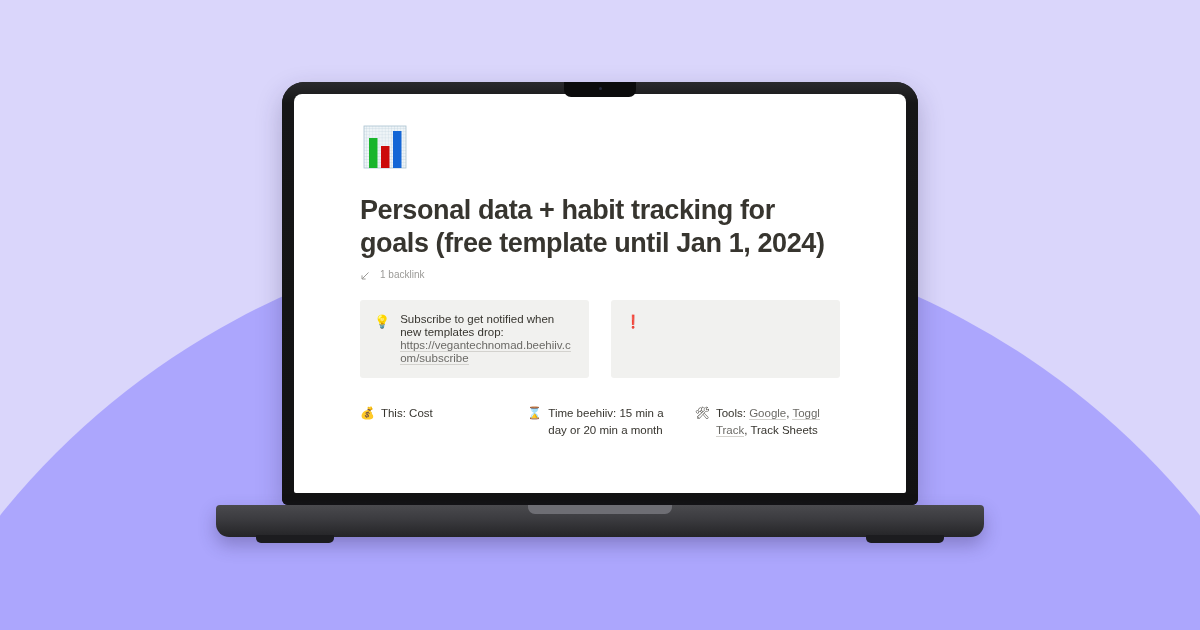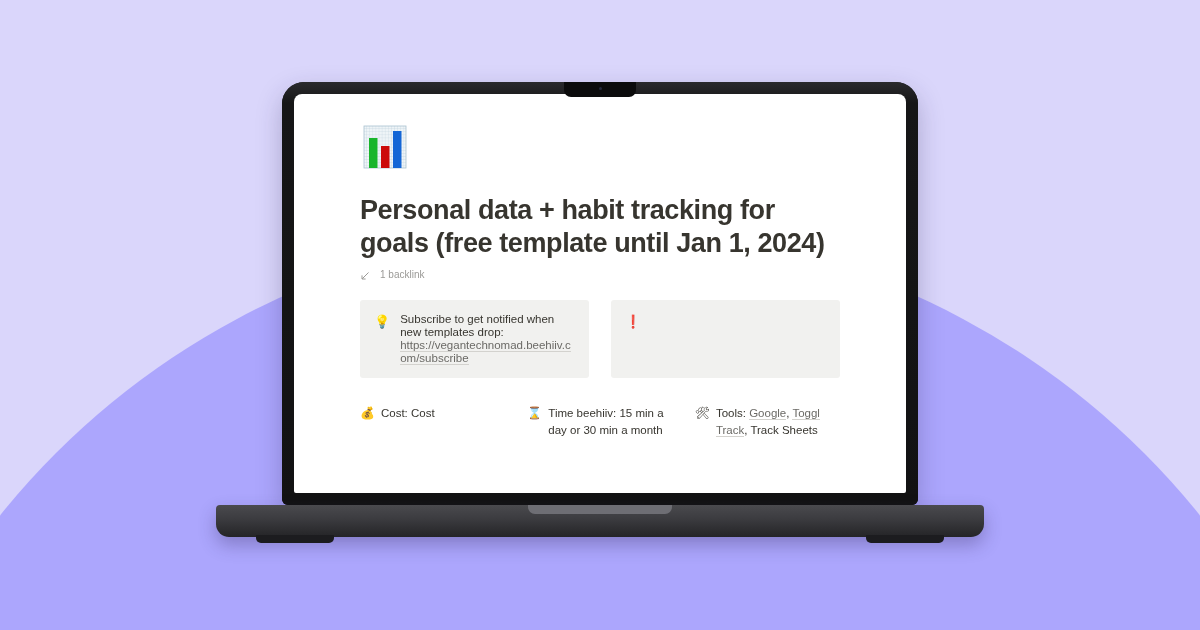--- a/index.html
+++ b/index.html
@@ -287,26 +287,26 @@
         <div class="callout">
           <span class="callout-icon">❗</span>
         </div>
 
       </div>
 
       <div class="cols-row">
 
         <div class="col">
           <span class="col-icon">💰</span>
-          <div><span>Cost:</span><span> Cost</span></div>
+          <div><span>This:</span><span> Cost</span></div>
         </div>
 
         <div class="col">
           <span class="col-icon">⌛</span>
-          <div><span>Time beehiiv:</span><span> 15 min a day or 30 min a month</span></div>
+          <div><span>Time beehiiv:</span><span> 15 min a day or 20 min a month</span></div>
         </div>
 
         <div class="col">
           <span class="col-icon">🛠</span>
           <div><span>Tools:</span>&nbsp;<a class="link" href="#">Google</a><span>, </span><a class="link" href="#">Toggl Track</a><span>, Track Sheets</span></div>
         </div>
 
       </div>
 
     </div>

